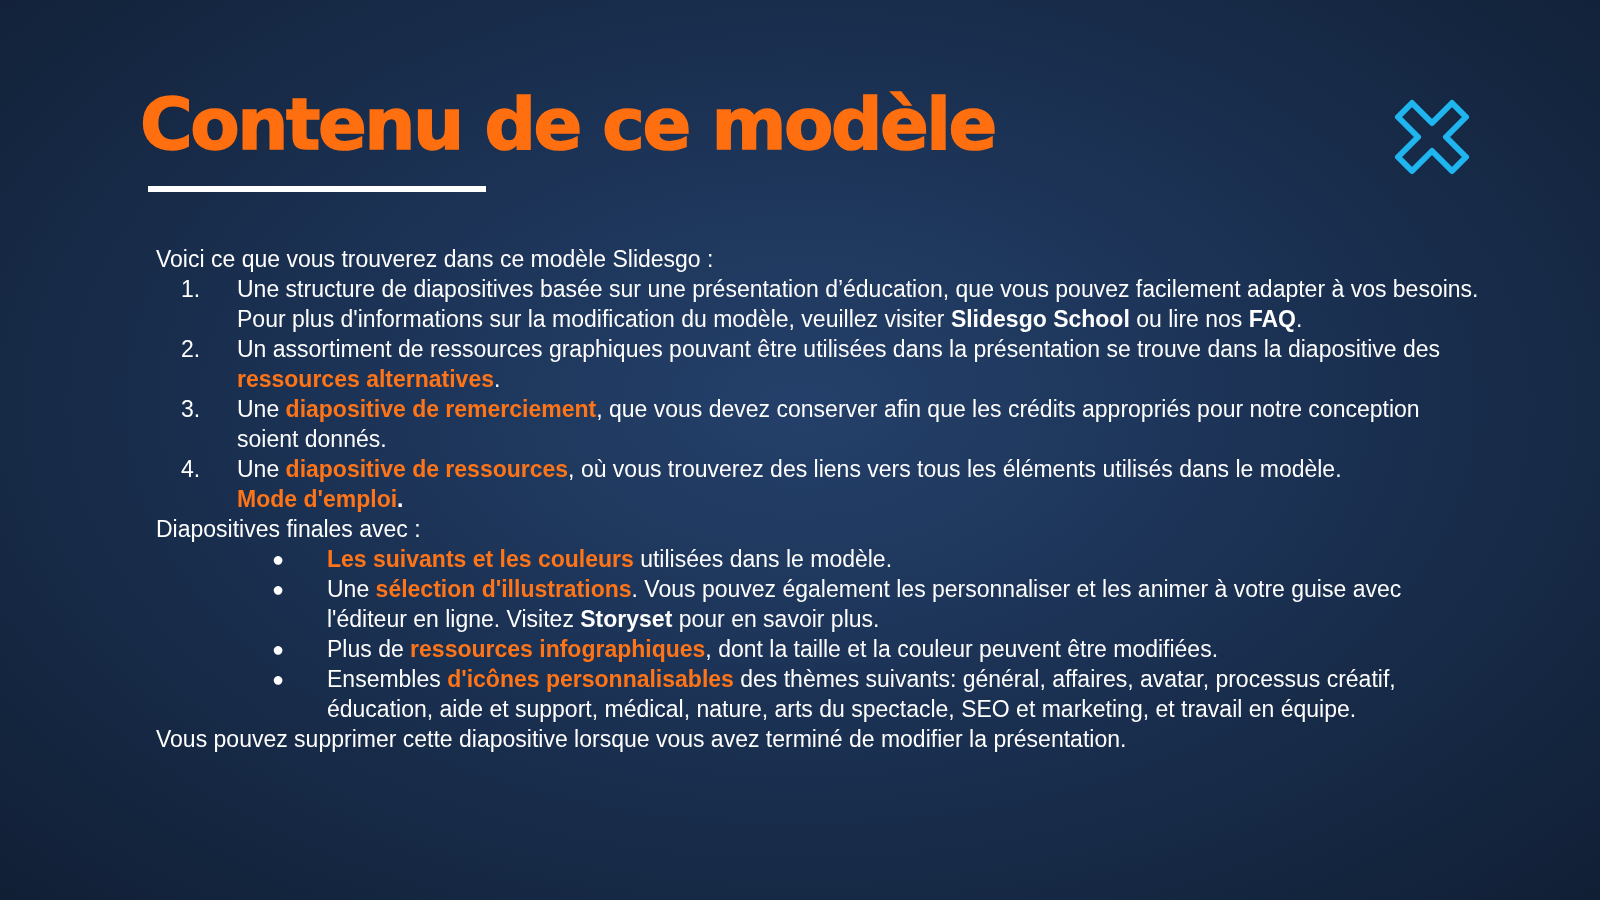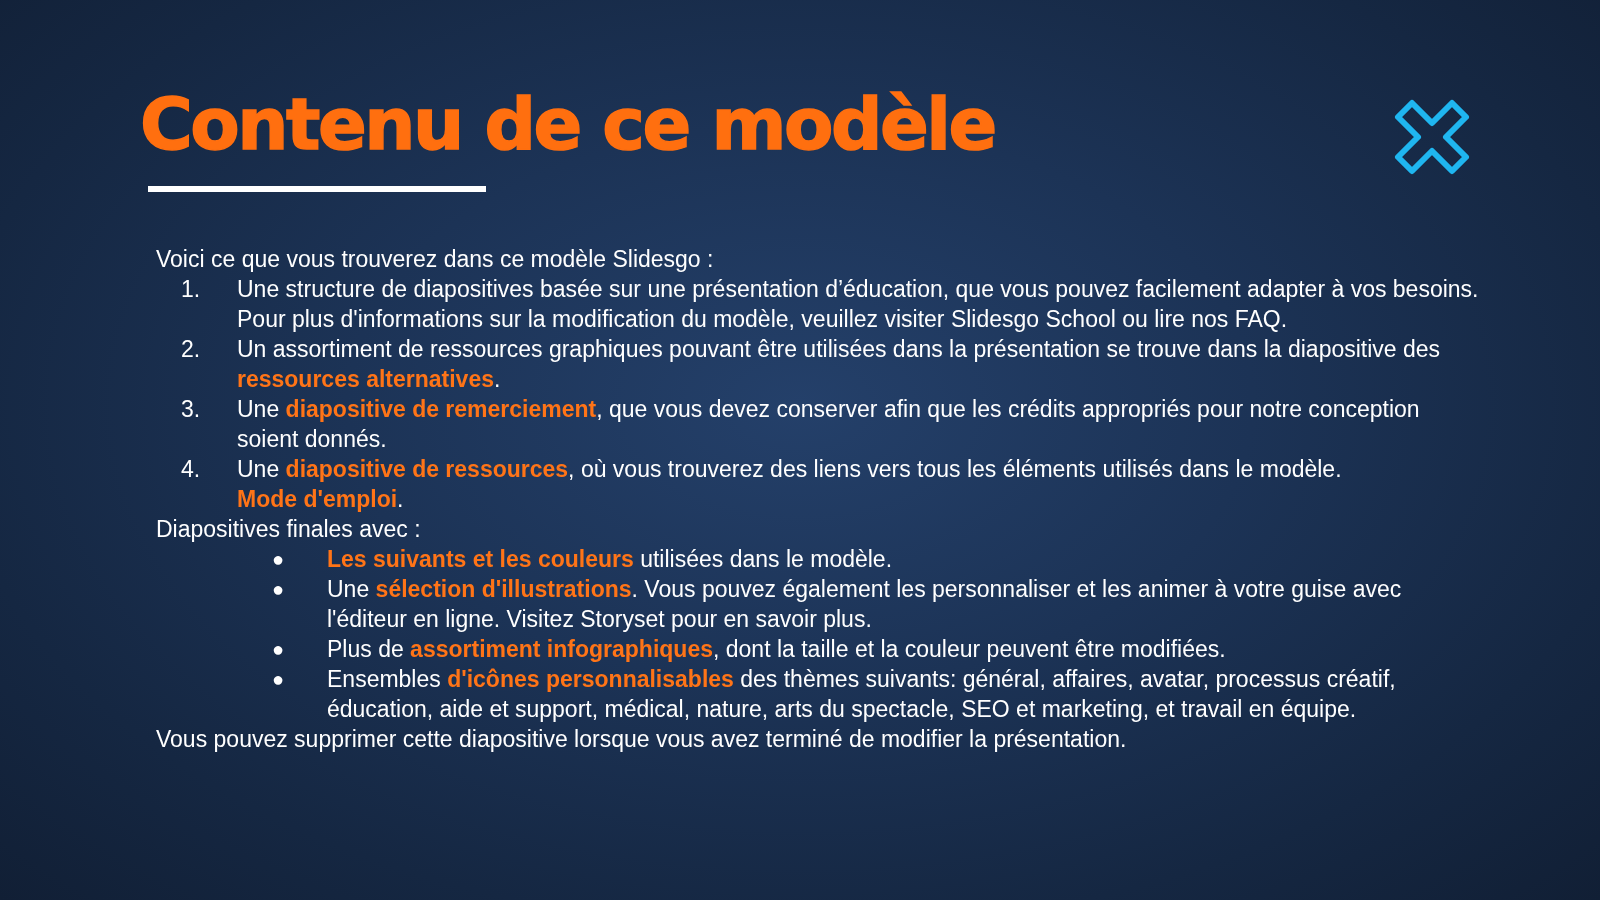--- a/index.html
+++ b/index.html
@@ -30,21 +30,21 @@
       font-size: 23px; line-height: 30px; color: #ffffff;
     }
     .body-text p { margin: 0; }
     .ol { margin: 0; padding: 0; list-style: none; }
     .ol li { position: relative; padding-left: 81px; }
     .ol .num { position: absolute; left: 25px; top: 0; }
     .ul { margin: 0; padding: 0; list-style: none; }
     .ul li { position: relative; padding-left: 171px; }
     .ul .bullet { position: absolute; left: 116px; top: 0; font-size: 20px; }
     .hl { color: #ff7417; font-weight: bold; margin-top: 13px; }
-    .b { font-weight: normal; }
+    .b { font-weight: bold; }
   </style>
 </head>
 <body>
 
 <div class="slide">
   <h1 class="title">Contenu de ce modèle</h1>
   <div class="title-underline"></div>
 
   <svg class="x-icon" viewBox="0 0 84 84">
     <path d="M8 22 L22 8 L42 28 L62 8 L76 22 L56 42 L76 62 L62 76 L42 56 L22 76 L8 62 L28 42 Z" fill="none" stroke="#1fb6f0" stroke-width="6" stroke-linejoin="round"></path>
@@ -78,21 +78,21 @@
       <li>
         <span class="bullet">●</span>
         <span class="hl">Les suivants et les couleurs</span><span> utilisées dans le modèle.</span>
       </li>
       <li>
         <span class="bullet">●</span>
         <span>Une </span><span class="hl">sélection d'illustrations</span><span>. Vous pouvez également les personnaliser et les animer à votre guise avec l'éditeur en ligne. Visitez </span><span class="b">Storyset</span><span> pour en savoir plus.</span>
       </li>
       <li>
         <span class="bullet">●</span>
-        <span>Plus de </span><span class="hl">assortiment infographiques</span><span>, dont la taille et la couleur peuvent être modifiées.</span>
+        <span>Plus de </span><span class="hl">ressources infographiques</span><span>, dont la taille et la couleur peuvent être modifiées.</span>
       </li>
       <li>
         <span class="bullet">●</span>
         <span>Ensembles </span><span class="hl">d'icônes personnalisables</span><span> des thèmes suivants: général, affaires, avatar, processus créatif, éducation, aide et support, médical, nature, arts du spectacle, SEO et marketing, et travail en équipe.</span>
       </li>
     </ul>
 
     <p>Vous pouvez supprimer cette diapositive lorsque vous avez terminé de modifier la présentation.</p>
   </div>
 </div>

